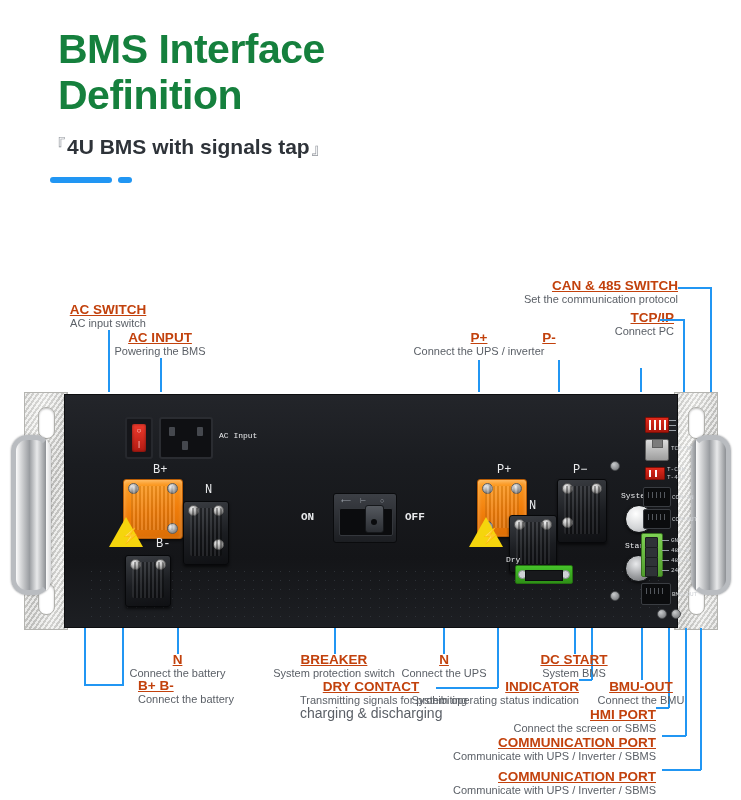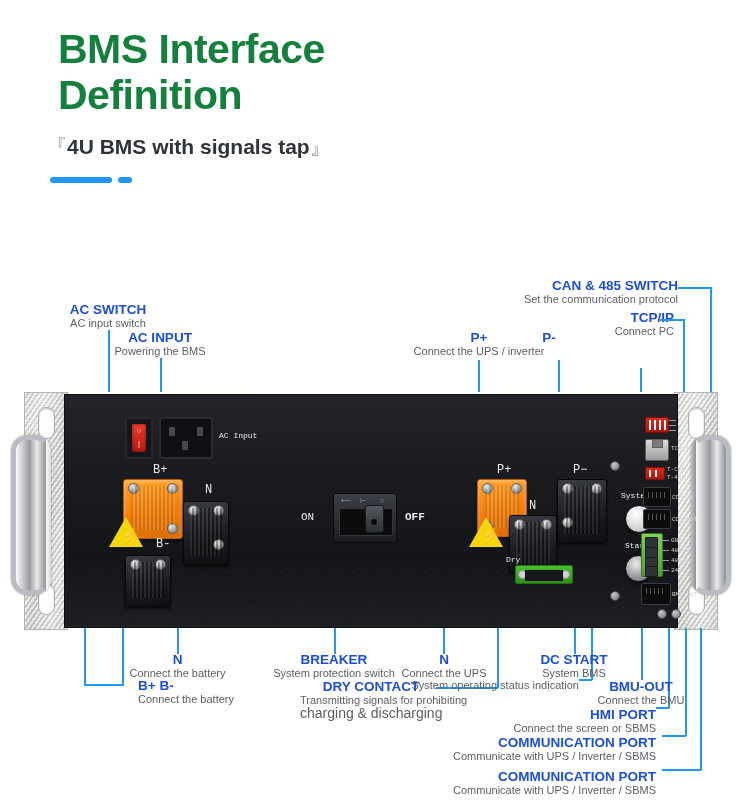--- a/index.html
+++ b/index.html
@@ -27,21 +27,21 @@
     position:absolute;left:50px;top:177px;width:62px;height:6px;
     background:#2196f3;border-radius:3px;
   }
   .rule-short{
     position:absolute;left:118px;top:177px;width:14px;height:6px;
     background:#2196f3;border-radius:3px;
   }
 
   
   .lbl{position:absolute;white-space:nowrap;}
-  .lbl .t{font-size:13.5px;font-weight:bold;color:#1d4ed8;line-height:15px;}
+  .lbl .t{font-size:13.5px;font-weight:bold;color:#c2410c;line-height:15px;text-decoration:underline;}
   .lbl .d{font-size:11px;color:#5a5f66;line-height:13px;}
   .lbl.c{text-align:center;}
   .lbl.r{text-align:right;}
   .lbl.l{text-align:left;}
   .lbl .d2{font-size:14px;color:#5a5f66;line-height:13px;}
 
   
   .ln{position:absolute;background:#2196f3;}
   .lnv{width:2px;}
   .lnh{height:2px;}
@@ -314,21 +314,21 @@
         <div class="scr" style="right:4px;top:3px;"></div>
       </div>
 
       <div class="ptxt" style="left:140px;top:88px;font-size:12px;">N</div>
       <div class="blkterm" style="left:118px;top:106px;width:44px;height:62px;">
         <div class="scr" style="left:4px;top:3px;"></div>
         <div class="scr" style="right:4px;top:3px;"></div>
         <div class="scr" style="right:4px;bottom:14px;"></div>
       </div>
 
-      <div class="ptxt" style="left:236px;top:116px;font-size:11px;font-weight:normal;">ON</div>
+      <div class="ptxt" style="left:236px;top:116px;font-size:11px;font-weight:bold;">ON</div>
       <div class="breaker">
         <span class="gl" style="left:7px;">⟵</span>
         <span class="gl" style="left:26px;">⊢</span>
         <span class="gl" style="left:46px;">○</span>
         <div class="win"></div>
         <div class="tog"></div>
       </div>
       <div class="ptxt" style="left:340px;top:116px;font-size:11px;font-weight:bold;">OFF</div>
 
       <div class="ptxt" style="left:432px;top:68px;font-size:12px;">P+</div>
@@ -456,20 +456,21 @@
   </div>
   <div class="lbl c" style="left:300px;top:694px;width:142px;">
     <div class="d">Transmitting signals for prohibiting</div>
     <div class="d2">charging &amp; discharging</div>
   </div>
   <div class="lbl c" style="left:519px;top:652px;width:110px;">
     <div class="t">DC START</div>
     <div class="d">System BMS</div>
   </div>
   <div class="lbl r" style="left:400px;top:679px;width:179px;">
+    <div class="t">INDICATOR</div>
     <div class="d">System operating status indication</div>
   </div>
   <div class="lbl c" style="left:586px;top:679px;width:110px;">
     <div class="t">BMU-OUT</div>
     <div class="d">Connect the BMU</div>
   </div>
   <div class="lbl r" style="left:450px;top:707px;width:206px;">
     <div class="t">HMI PORT</div>
     <div class="d">Connect the screen or SBMS</div>
   </div>

